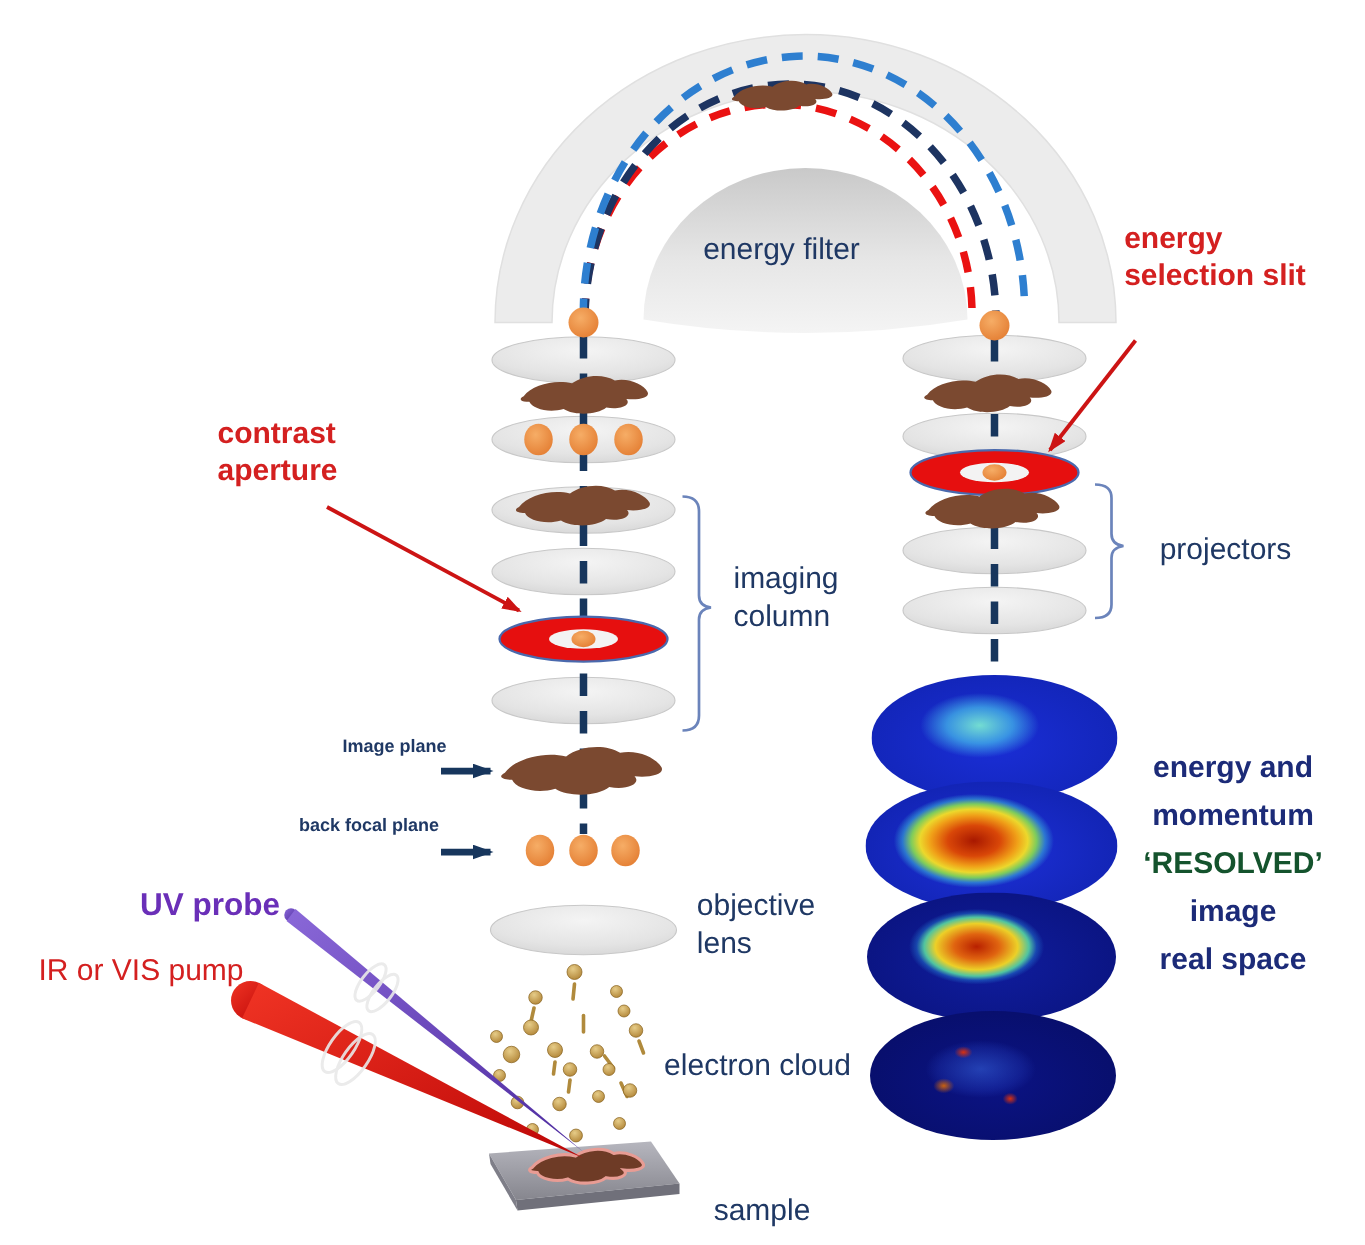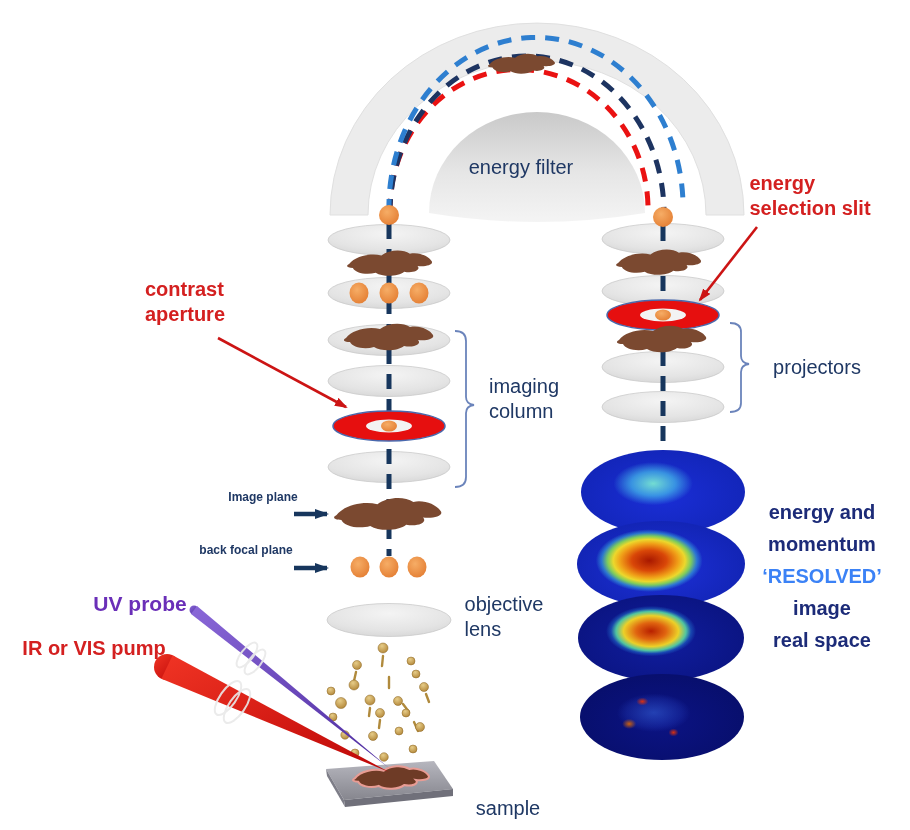--- a/index.html
+++ b/index.html
@@ -7,21 +7,21 @@
          font-family:"Liberation Sans", sans-serif;}
   .stage svg{position:absolute;left:0;top:0;}
   .label{position:absolute;transform:translate(-50%,-50%);text-align:left;white-space:nowrap;}
   .navy{color:#1f3864;}
   .red{color:#d42020;font-weight:600;}
   .purple{color:#6a2fb8;font-weight:700;}
   .lab20{font-size:20px;line-height:25px;}
   .lab19{font-size:12px;line-height:24px;font-weight:bold;}
   .caption{position:absolute;left:822px;top:576px;transform:translate(-50%,-50%);
            width:170px;text-align:center;font-size:20px;font-weight:700;line-height:32px;color:#1c2b78;}
-  .caption .emph{color:#3b82f6;}
+  .caption .emph{color:#14532d;}
   .heat{position:absolute;border-radius:50%;}
   .heat1{left:581px;top:450px;width:164px;height:84px;
     background:
       radial-gradient(55px 30px ellipse at 44% 40%, rgba(120,230,210,.95) 0%, rgba(70,190,235,.7) 40%, rgba(40,120,220,0) 72%),
       radial-gradient(ellipse at 50% 55%, #1a2ed6 0%, #1326bb 70%, #0e1da0 100%);}
   .heat2{left:577px;top:521px;width:168px;height:86px;
     background:
       radial-gradient(58px 34px ellipse at 43% 46%, #a81800 0%, #d94708 30%, #f0a018 50%, #ecd82c 62%, #7ecc5c 72%, rgba(60,180,220,.55) 82%, rgba(30,80,220,0) 92%),
       radial-gradient(ellipse at 50% 55%, #1d30d8 0%, #1224b4 75%, #0d1b9a 100%);}
   .heat3{left:578px;top:595px;width:166px;height:86px;
@@ -213,21 +213,21 @@
     </g>
   </svg>
 
   <div class="heat heat1"></div>
   <div class="heat heat2"></div>
   <div class="heat heat3"></div>
   <div class="heat heat4"></div>
 
   <div class="label navy lab20" style="left:521px;top:167px;">energy filter</div>
 
-  <div class="label red lab20" style="left:810px;top:196px;">
+  <div class="label red lab20" style="left:810px;top:172px;">
     <div>energy</div>
     <div>selection slit</div>
   </div>
 
   <div class="label red lab20" style="left:185px;top:302px;">
     <div>contrast</div>
     <div>aperture</div>
   </div>
 
   <div class="label navy lab20" style="left:524px;top:399px;">
@@ -236,27 +236,28 @@
   </div>
 
   <div class="label navy lab20" style="left:817px;top:367px;">projectors</div>
 
   <div class="label navy lab19" style="left:263px;top:497px;">Image plane</div>
 
   <div class="label navy lab19" style="left:246px;top:550px;">back focal plane</div>
 
   <div class="label purple" style="left:140px;top:604px;font-size:21px;">UV probe</div>
 
-  <div class="label red" style="left:94px;top:648px;font-size:20px;font-weight:700;">IR or VIS pump</div>
+  <div class="label red" style="left:94px;top:648px;font-size:20px;font-weight:400;">IR or VIS pump</div>
 
   <div class="label navy lab20" style="left:504px;top:617px;">
     <div>objective</div>
     <div>lens</div>
   </div>
 
+  <div class="label navy lab20" style="left:505px;top:711px;">electron cloud</div>
 
   <div class="label navy lab20" style="left:508px;top:781px;margin-top:27px;">sample</div>
 
   <div class="caption">
     <div>energy and</div>
     <div>momentum</div>
     <div class="emph">‘RESOLVED’</div>
     <div>image</div>
     <div>real space</div>
   </div>

